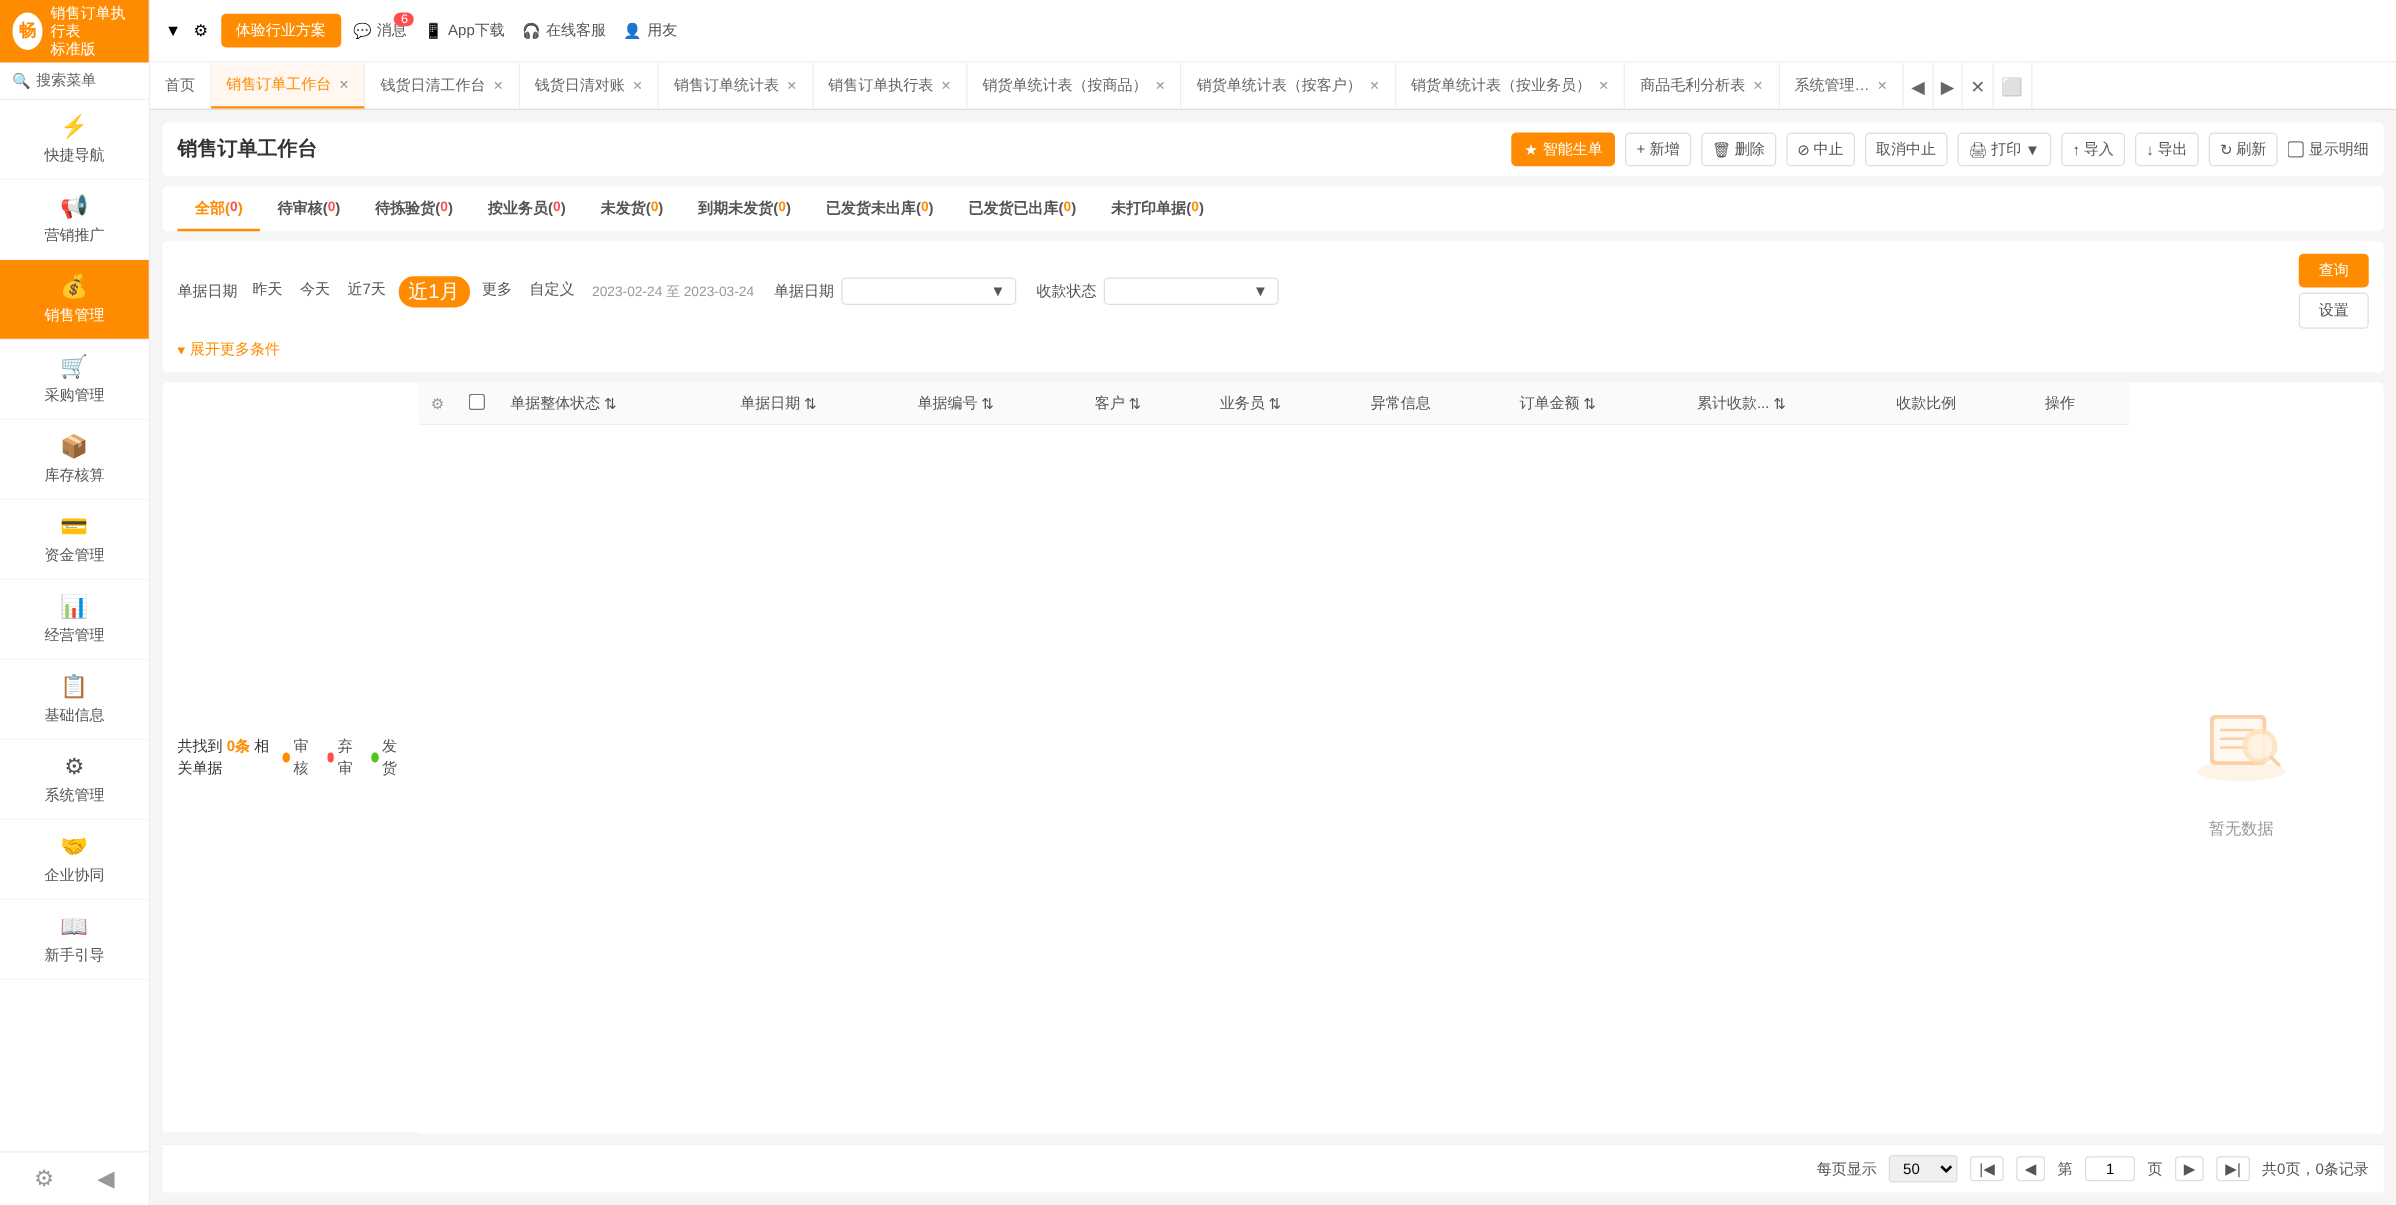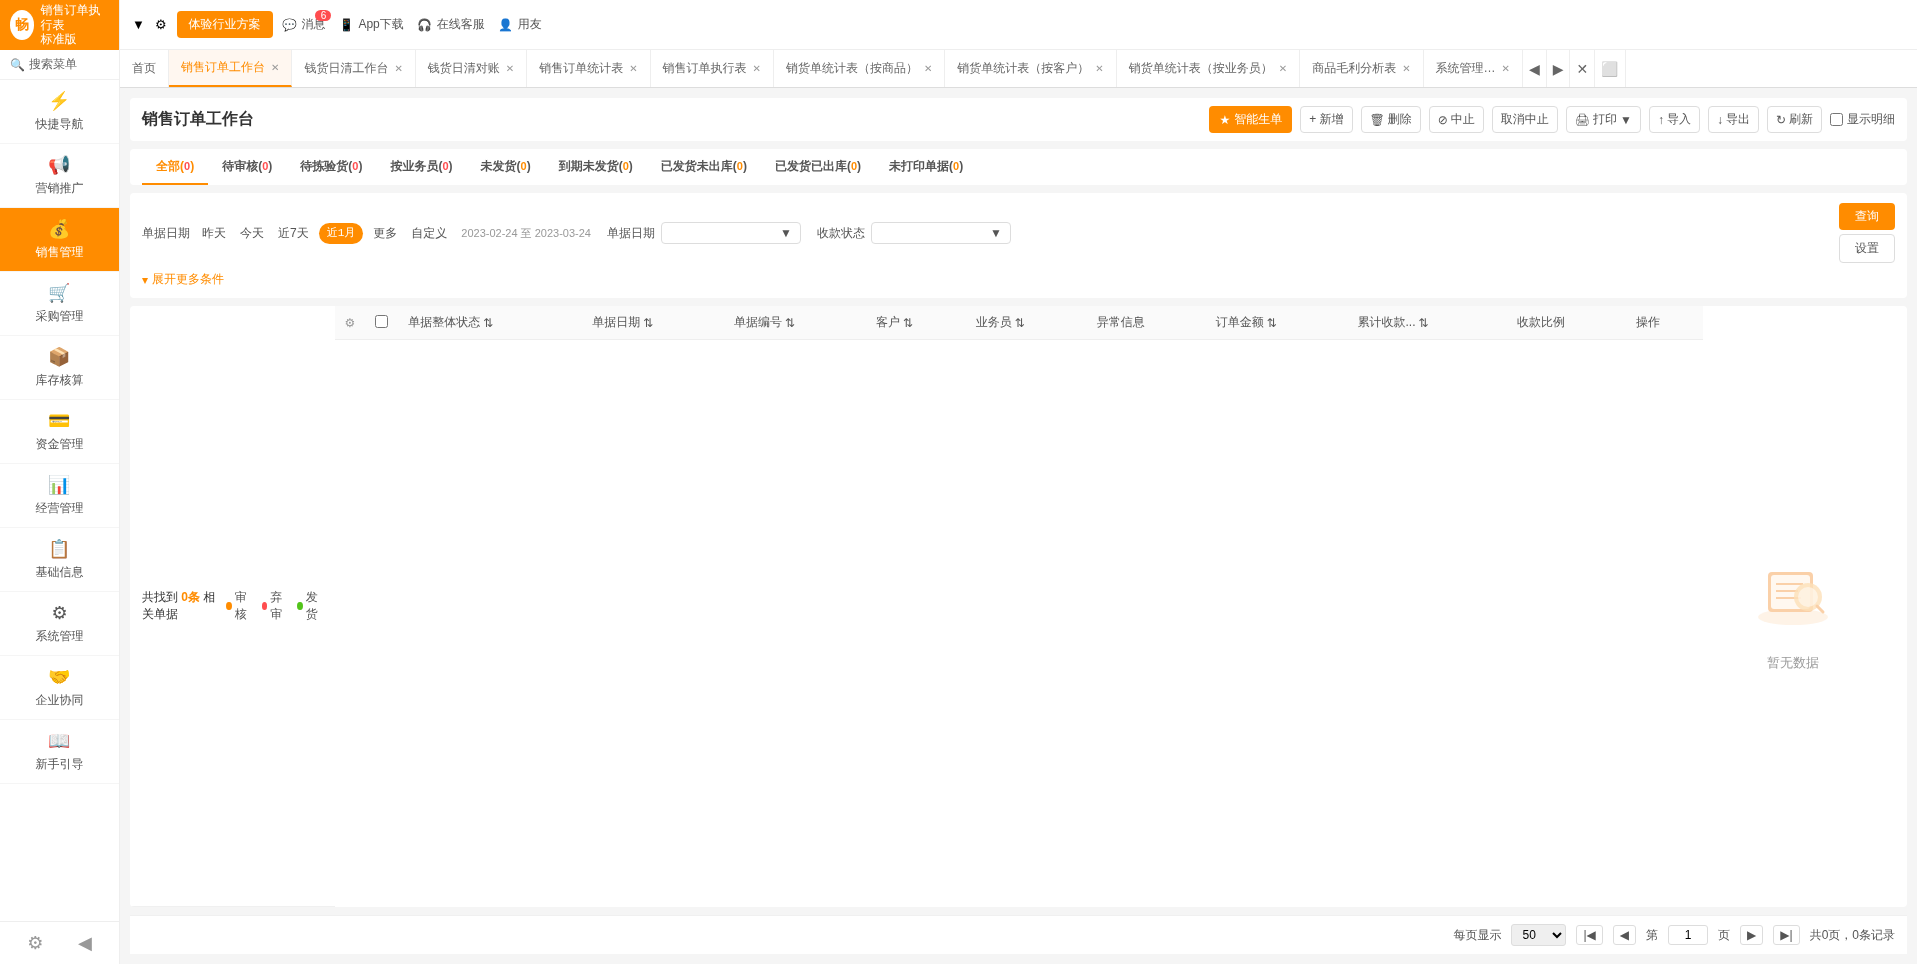--- a/index.html
+++ b/index.html
@@ -161,21 +161,21 @@
       border-radius: 4px;
       display: flex;
       flex-direction: column;
       gap: 8px;
     }
     .search-row { display: flex; align-items: center; gap: 16px; flex-wrap: wrap; }
     .search-item { display: flex; align-items: center; gap: 6px; font-size: 12px; color: #555; }
     .date-label { color: #555; font-size: 12px; min-width: 50px; }
     .date-options { display: flex; gap: 6px; flex-wrap: wrap; }
     .date-option { cursor: pointer; color: #555; font-size: 12px; padding: 2px 4px; border-radius: 3px; }
-    .date-option.active-month { background: #ff8c00; color: #fff; border-radius: 12px; padding: 2px 8px; font-size: 11px; font-family: Liberation Mono, monospace; }
+    .date-option.active-month { background: #ff8c00; color: #fff; border-radius: 12px; padding: 2px 8px; font-size: 16px; }
     .date-range { font-size: 11px; color: #999; margin-left: 4px; }
     .select-field {
       border: 1px solid #ddd;
       border-radius: 4px;
       padding: 3px 8px;
       font-size: 12px;
       min-width: 140px;
       display: flex; align-items: center; justify-content: space-between;
       cursor: pointer;
       background: #fff;

